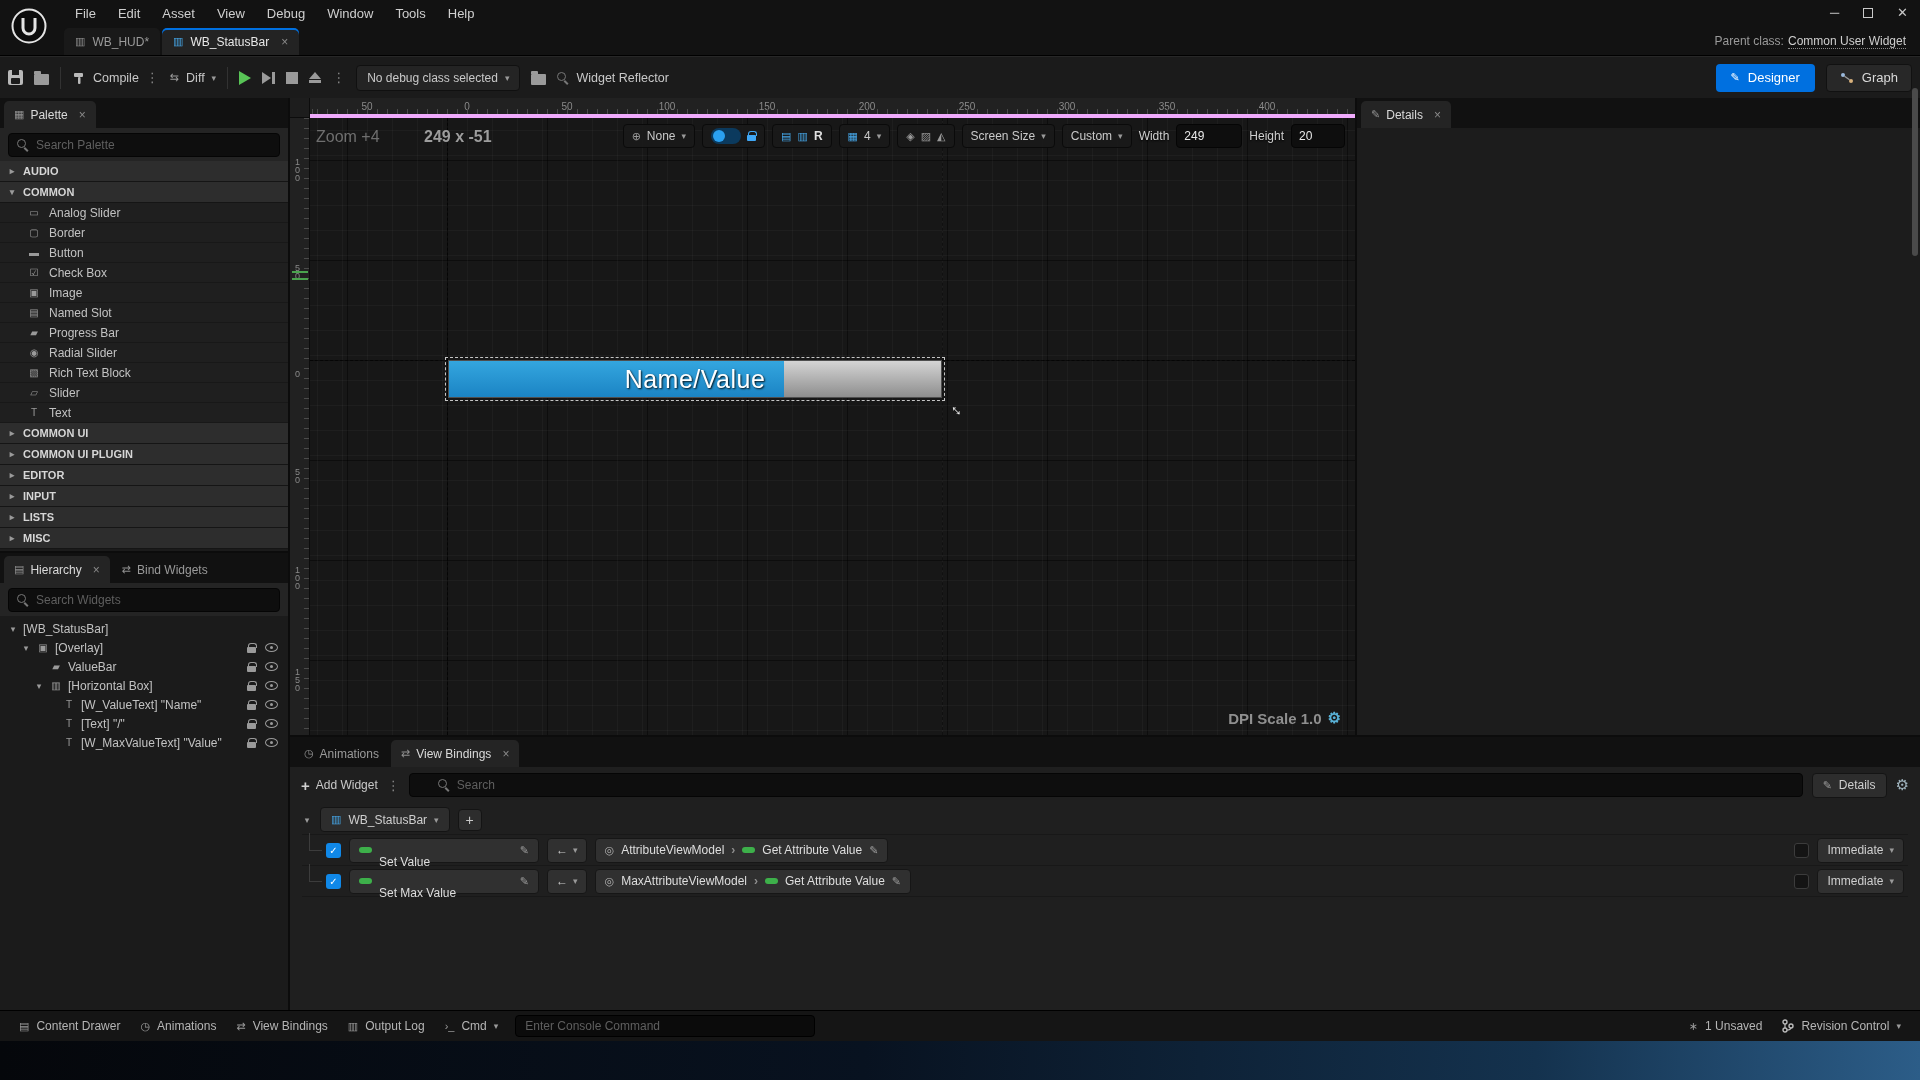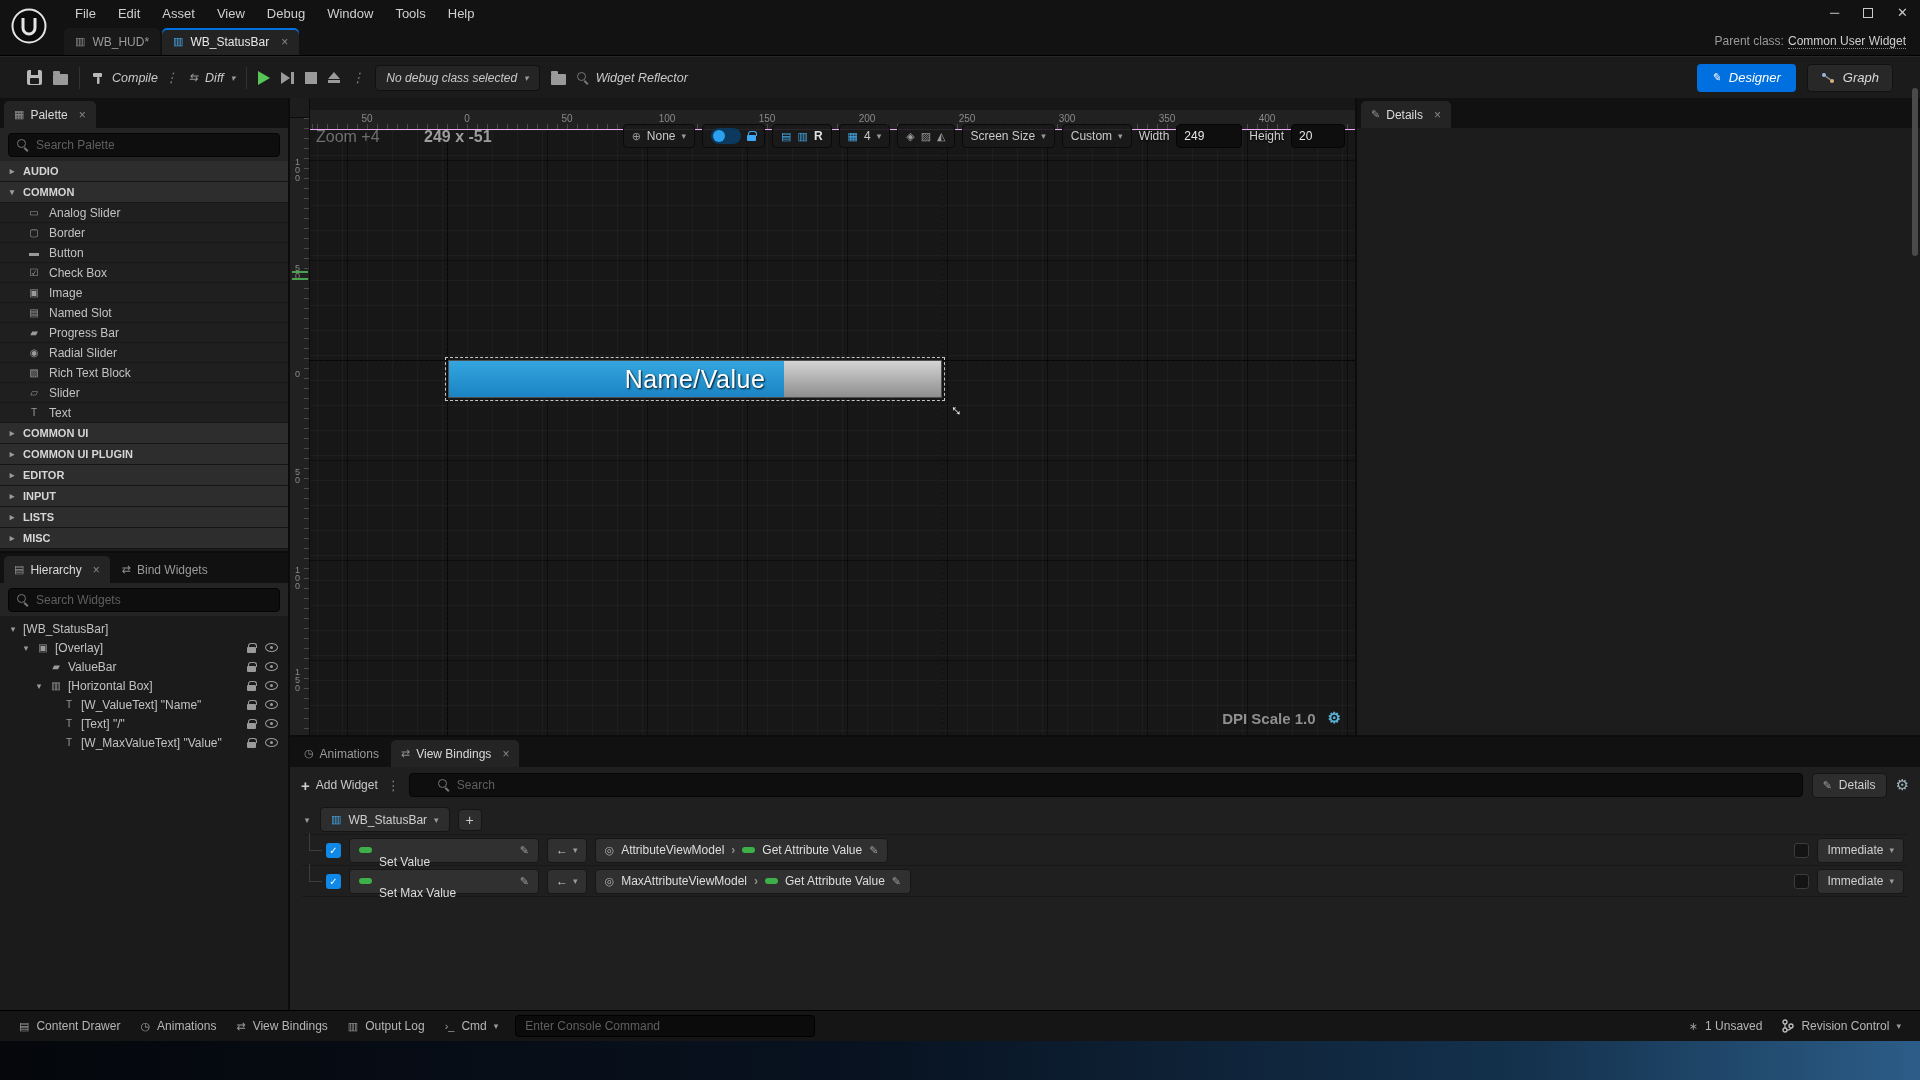--- a/index.html
+++ b/index.html
@@ -16,21 +16,21 @@
   .wc-restore{display:inline-block;width:10px;height:10px;border:1px solid #c9c9c9;}
   .tabbar{height:30px;background:#121212;display:flex;align-items:flex-end;padding-left:64px;position:relative;flex:none;border-bottom:1px solid #000;}
   .asset-tab{height:27px;display:flex;align-items:center;gap:7px;padding:0 11px;margin-right:2px;border-radius:5px 5px 0 0;color:#9a9a9a;font-size:12px;background:#191919;}
   .asset-tab.active{background:#232323;color:#e8e8e8;box-shadow:inset 0 2px 0 #0070e0;}
   .tab-ico{font-size:11px;color:#8f8f8f;}
   .tab-ico.blue{color:#46a7e8;}
   .tab-x{margin-left:5px;color:#8a8a8a;}
   .parent-class{position:absolute;right:14px;bottom:7px;font-size:12px;color:#9a9a9a;}
   .pc-val{color:#cfcfcf;border-bottom:1px dotted #8a8a8a;margin-left:4px;}
 
-  .toolbar{height:42px;background:#1b1b1b;display:flex;align-items:center;gap:11px;padding:0 27px;border-top:1px solid #272727;flex:none;font-style:italic;}
+  .toolbar{height:42px;background:#1b1b1b;display:flex;align-items:center;gap:11px;padding:0 8px;border-top:1px solid #272727;flex:none;}
   .tb-btn{display:flex;align-items:center;gap:7px;color:#c9c9c9;font-size:12.5px;}
   .tb-sep{width:1px;height:22px;background:#323232;}
   .tb-chip{display:flex;align-items:center;gap:7px;height:26px;padding:0 10px;background:#242424;border:1px solid #101010;border-radius:4px;color:#c9c9c9;}
   .vdots{color:#8a8a8a;font-size:13px;}
   .dd{font-size:9px;color:#9a9a9a;}
   .tb-spacer{flex:1;}
   .btn-designer{display:flex;align-items:center;gap:8px;height:28px;padding:0 15px;background:#0070e0;border-radius:4px;color:#fff;font-size:13px;}
   .btn-graph{display:flex;align-items:center;gap:8px;height:28px;padding:0 13px;background:#282828;border:1px solid #111;border-radius:4px;color:#dadada;font-size:13px;}
   .t-play{width:0;height:0;border-left:12px solid #58c456;border-top:7px solid transparent;border-bottom:7px solid transparent;}
   .t-step{display:flex;align-items:center;gap:1px;}
@@ -91,21 +91,21 @@
 
   
   .canvas-grid{position:absolute;left:20px;top:20px;right:0;bottom:0;
     background-image:
       linear-gradient(rgba(255,255,255,0.030) 1px,transparent 1px),
       linear-gradient(90deg,rgba(255,255,255,0.030) 1px,transparent 1px),
       linear-gradient(rgba(0,0,0,0.45) 1px,transparent 1px),
       linear-gradient(90deg,rgba(0,0,0,0.45) 1px,transparent 1px);
     background-size:25px 25px,25px 25px,100px 100px,100px 100px;
     background-position:7px 12px,7px 12px,37px 42px,37px 42px;}
-  .ruler-h{position:absolute;left:20px;right:0;top:12px;height:20px;background:#212121;border-bottom:1px solid #f0abfc;z-index:4;}
+  .ruler-h{position:absolute;left:20px;right:0;top:0;height:20px;background:#212121;border-bottom:4px solid #f0abfc;z-index:4;}
   .ruler-h::after{content:'';position:absolute;left:0;right:0;bottom:0;height:5px;background:repeating-linear-gradient(90deg,#4a4a4a 0 1px,transparent 1px 10px);background-position:7px 0;}
   .rh-num{position:absolute;top:3px;font-size:10px;color:#8a8a8a;transform:translateX(-50%);}
   .ruler-v{position:absolute;top:20px;left:0;bottom:0;width:20px;background:#212121;border-right:1px solid #0c0c0c;z-index:4;}
   .ruler-v::after{content:'';position:absolute;top:0;bottom:0;right:0;width:5px;background:repeating-linear-gradient(#4a4a4a 0 1px,transparent 1px 10px);}
   .rv-num{position:absolute;left:5px;font-size:9px;line-height:8px;color:#8a8a8a;white-space:pre;transform:translateY(-50%);text-align:center;}
   .ruler-corner{position:absolute;left:0;top:0;width:20px;height:20px;background:#1d1d1d;border-right:1px solid #0c0c0c;border-bottom:1px solid #0c0c0c;z-index:5;}
   .ruler-mark{position:absolute;left:2px;width:16px;height:2px;background:#4aa34e;z-index:6;}
   .origin-v{position:absolute;left:157px;top:20px;bottom:0;border-left:1px dashed rgba(0,0,0,0.55);}
   .edge-v{position:absolute;left:652px;top:20px;bottom:0;border-left:1px dashed rgba(0,0,0,0.45);}
   .origin-h{position:absolute;left:20px;right:0;top:262px;border-top:1px dashed rgba(0,0,0,0.55);}
@@ -118,21 +118,21 @@
   .glyph-r{font-size:12px;font-weight:bold;color:#e0e0e0;}
   .anchor-pill{width:30px;height:16px;border-radius:8px;background:#0b3a5e;position:relative;flex:none;}
   .anchor-pill::before{content:'';position:absolute;left:2px;top:2px;width:12px;height:12px;border-radius:50%;background:#2aa0f0;}
   .num{width:66px;height:24px;background:#0e0e0e;border:1px solid #050505;border-radius:4px;color:#e8e8e8;font-size:12px;padding:0 7px;font-family:"Liberation Sans",sans-serif;}
   .lbl{color:#d0d0d0;font-size:12px;text-shadow:0 1px 2px #000;}
   .design-widget{position:absolute;left:158px;top:262px;width:494px;height:38px;background:linear-gradient(180deg,#d4d4d4,#8e8e8e);border:1px solid #4e4e4e;z-index:3;}
   .bar-blue{position:absolute;left:0;top:0;bottom:0;width:68%;background:linear-gradient(180deg,#34a6df,#1b84c4);}
   .bar-text{position:absolute;inset:0;display:flex;align-items:center;justify-content:center;font-size:25px;color:#fff;text-shadow:1px 1px 2px rgba(0,0,0,0.9);letter-spacing:0.5px;}
   .sel-outline{position:absolute;inset:-4px;border:1px dashed rgba(255,255,255,0.75);pointer-events:none;}
   .resize-handle{position:absolute;left:660px;top:302px;transform:rotate(45deg);color:#ececec;font-size:16px;font-weight:bold;z-index:5;}
-  .dpi{position:absolute;right:14px;bottom:8px;display:flex;align-items:center;gap:12px;color:#8f8f8f;font-weight:bold;font-size:15px;z-index:5;}
+  .dpi{position:absolute;right:14px;bottom:8px;display:flex;align-items:center;gap:6px;color:#8f8f8f;font-weight:bold;font-size:15px;z-index:5;}
   .dpi .gear{color:#58b0d5;}
 
   
   .bind-toolbar{height:36px;display:flex;align-items:center;gap:9px;padding:0 11px;background:#1f1f1f;flex:none;}
   .ghost-btn{display:flex;align-items:center;gap:6px;background:none;border:none;color:#c9c9c9;font-size:12px;font-family:"Liberation Sans",sans-serif;}
   .plus{color:#cfcfcf;font-size:15px;font-weight:bold;line-height:1;}
   .chip-btn{display:flex;align-items:center;gap:7px;height:25px;padding:0 10px;background:#2d2d2d;border:1px solid #141414;border-radius:4px;color:#cfcfcf;font-size:12px;font-family:"Liberation Sans",sans-serif;}
   .grow{flex:1;padding-left:28px;}
   .bind-body{flex:1;background:#1f1f1f;padding:2px 12px 0 12px;}
   .group-row{height:30px;display:flex;align-items:center;gap:8px;border-bottom:1px solid #181818;}

